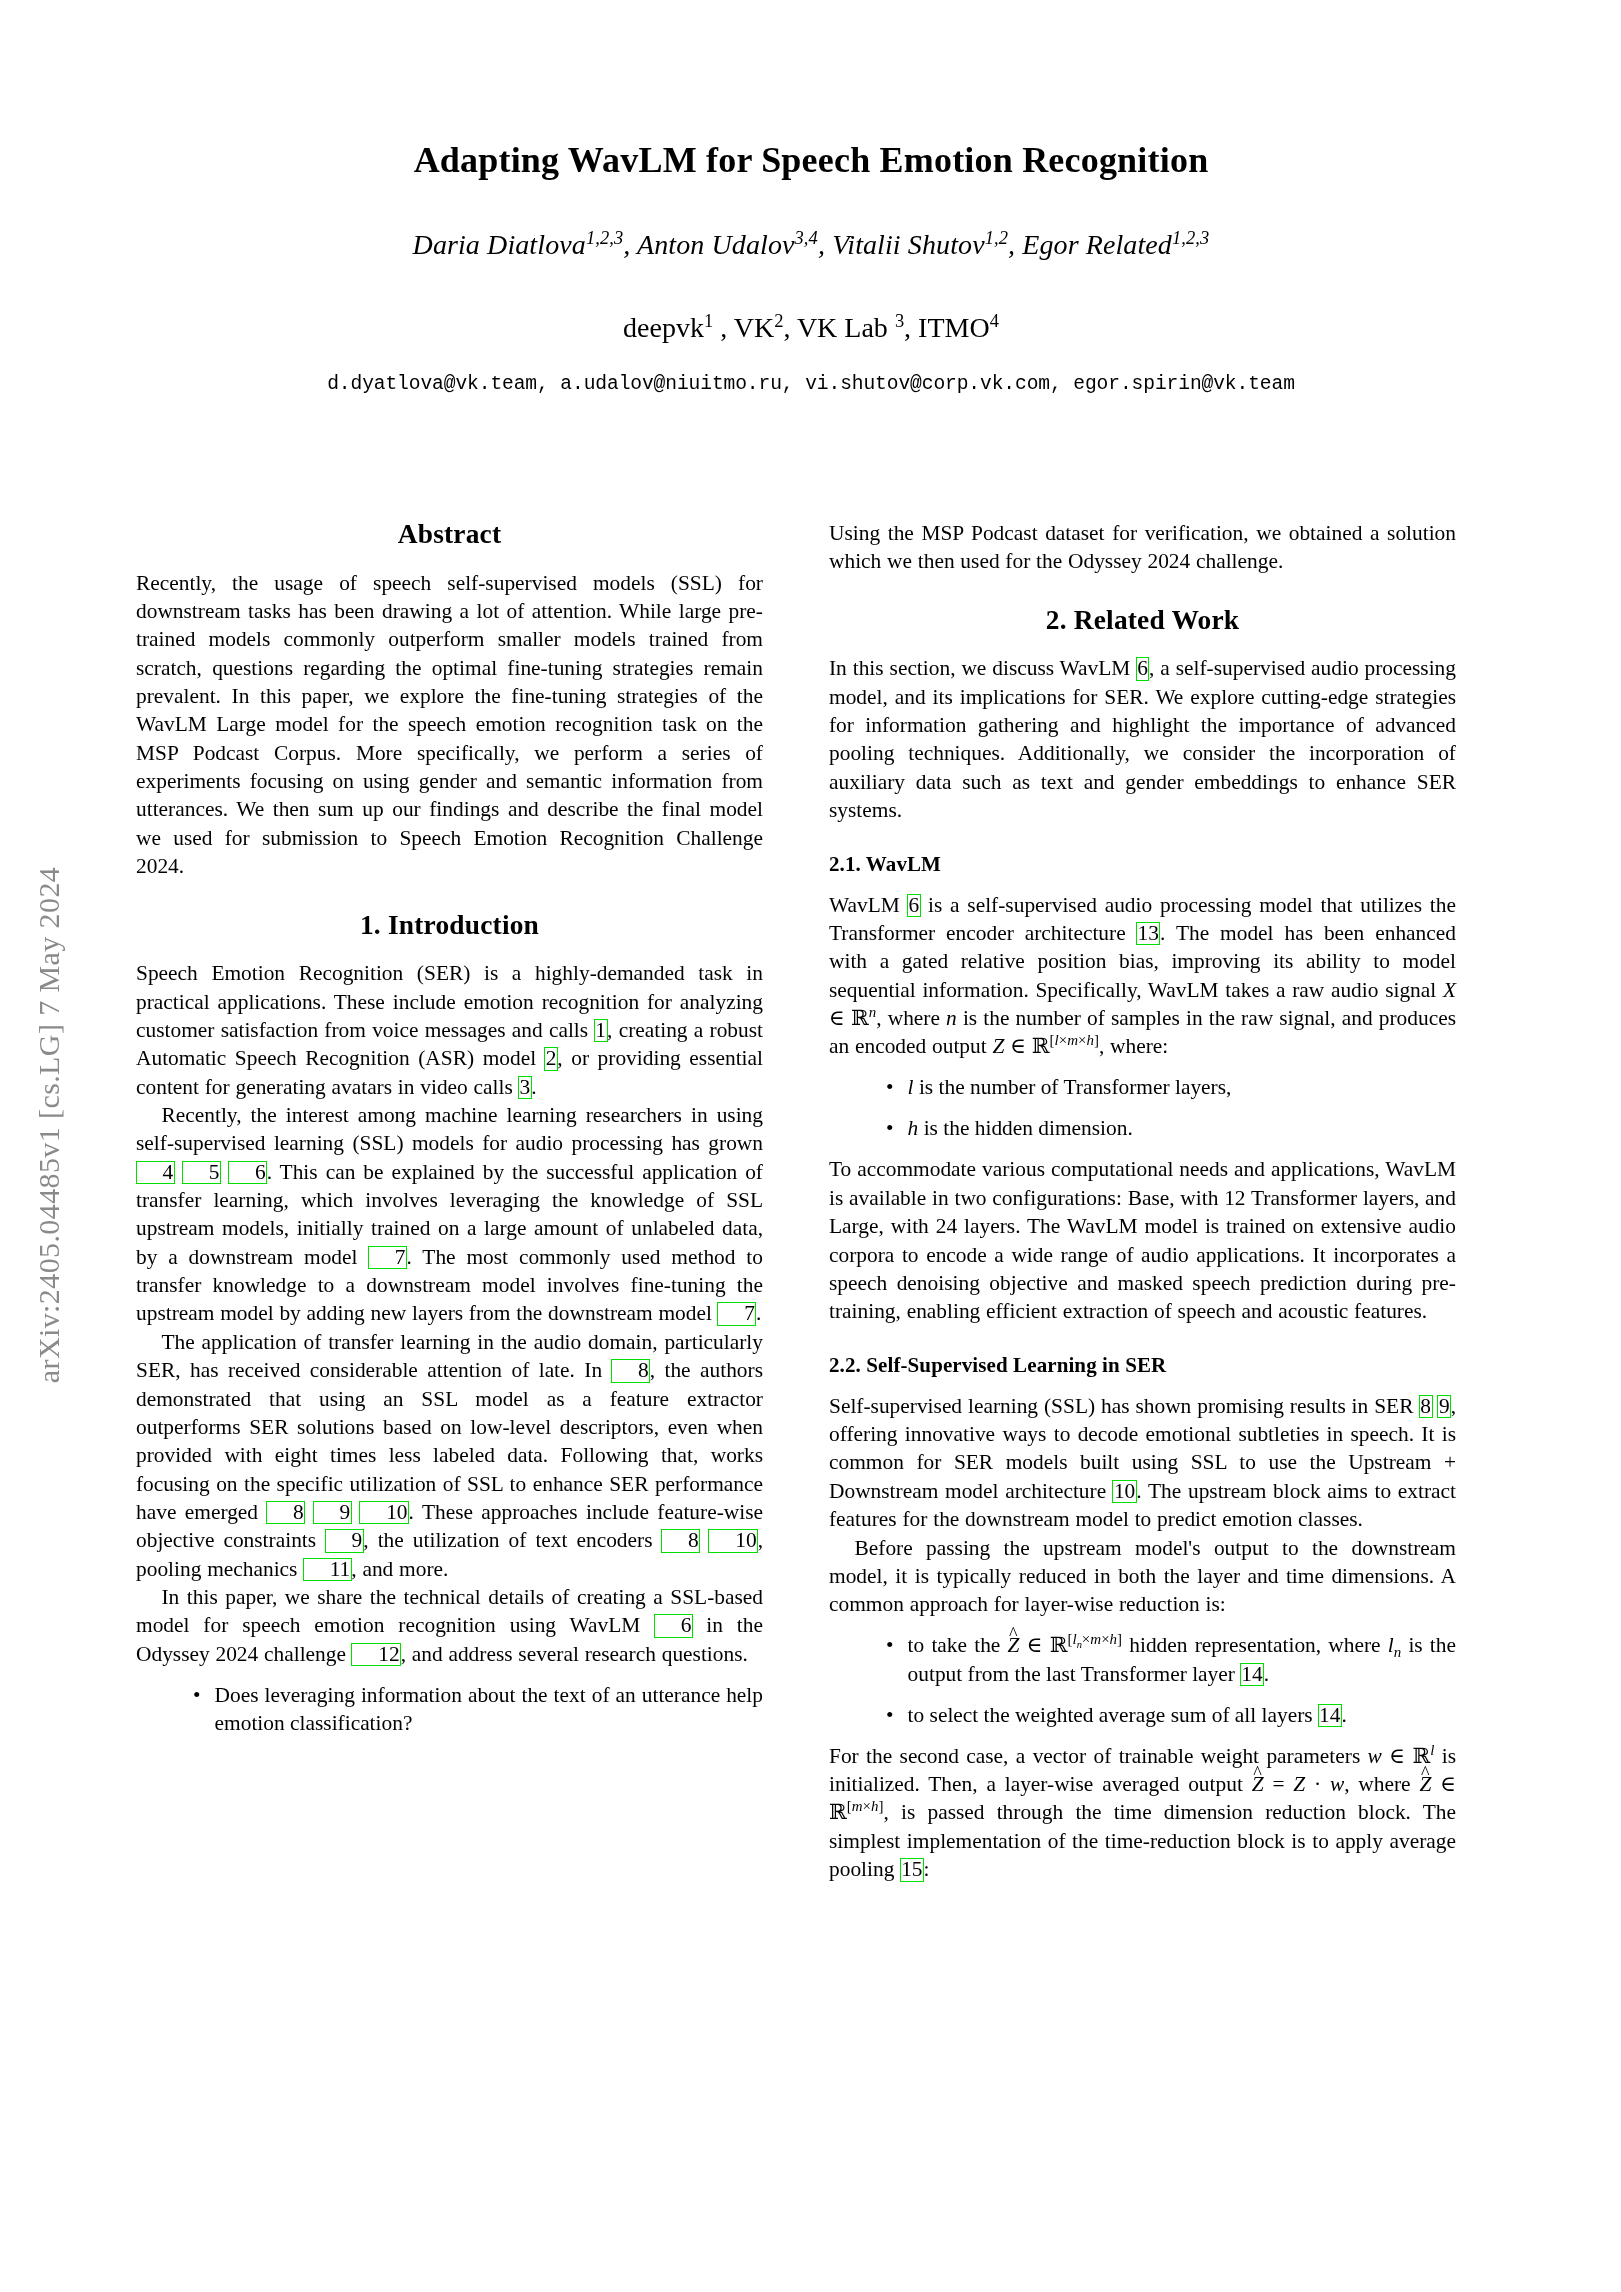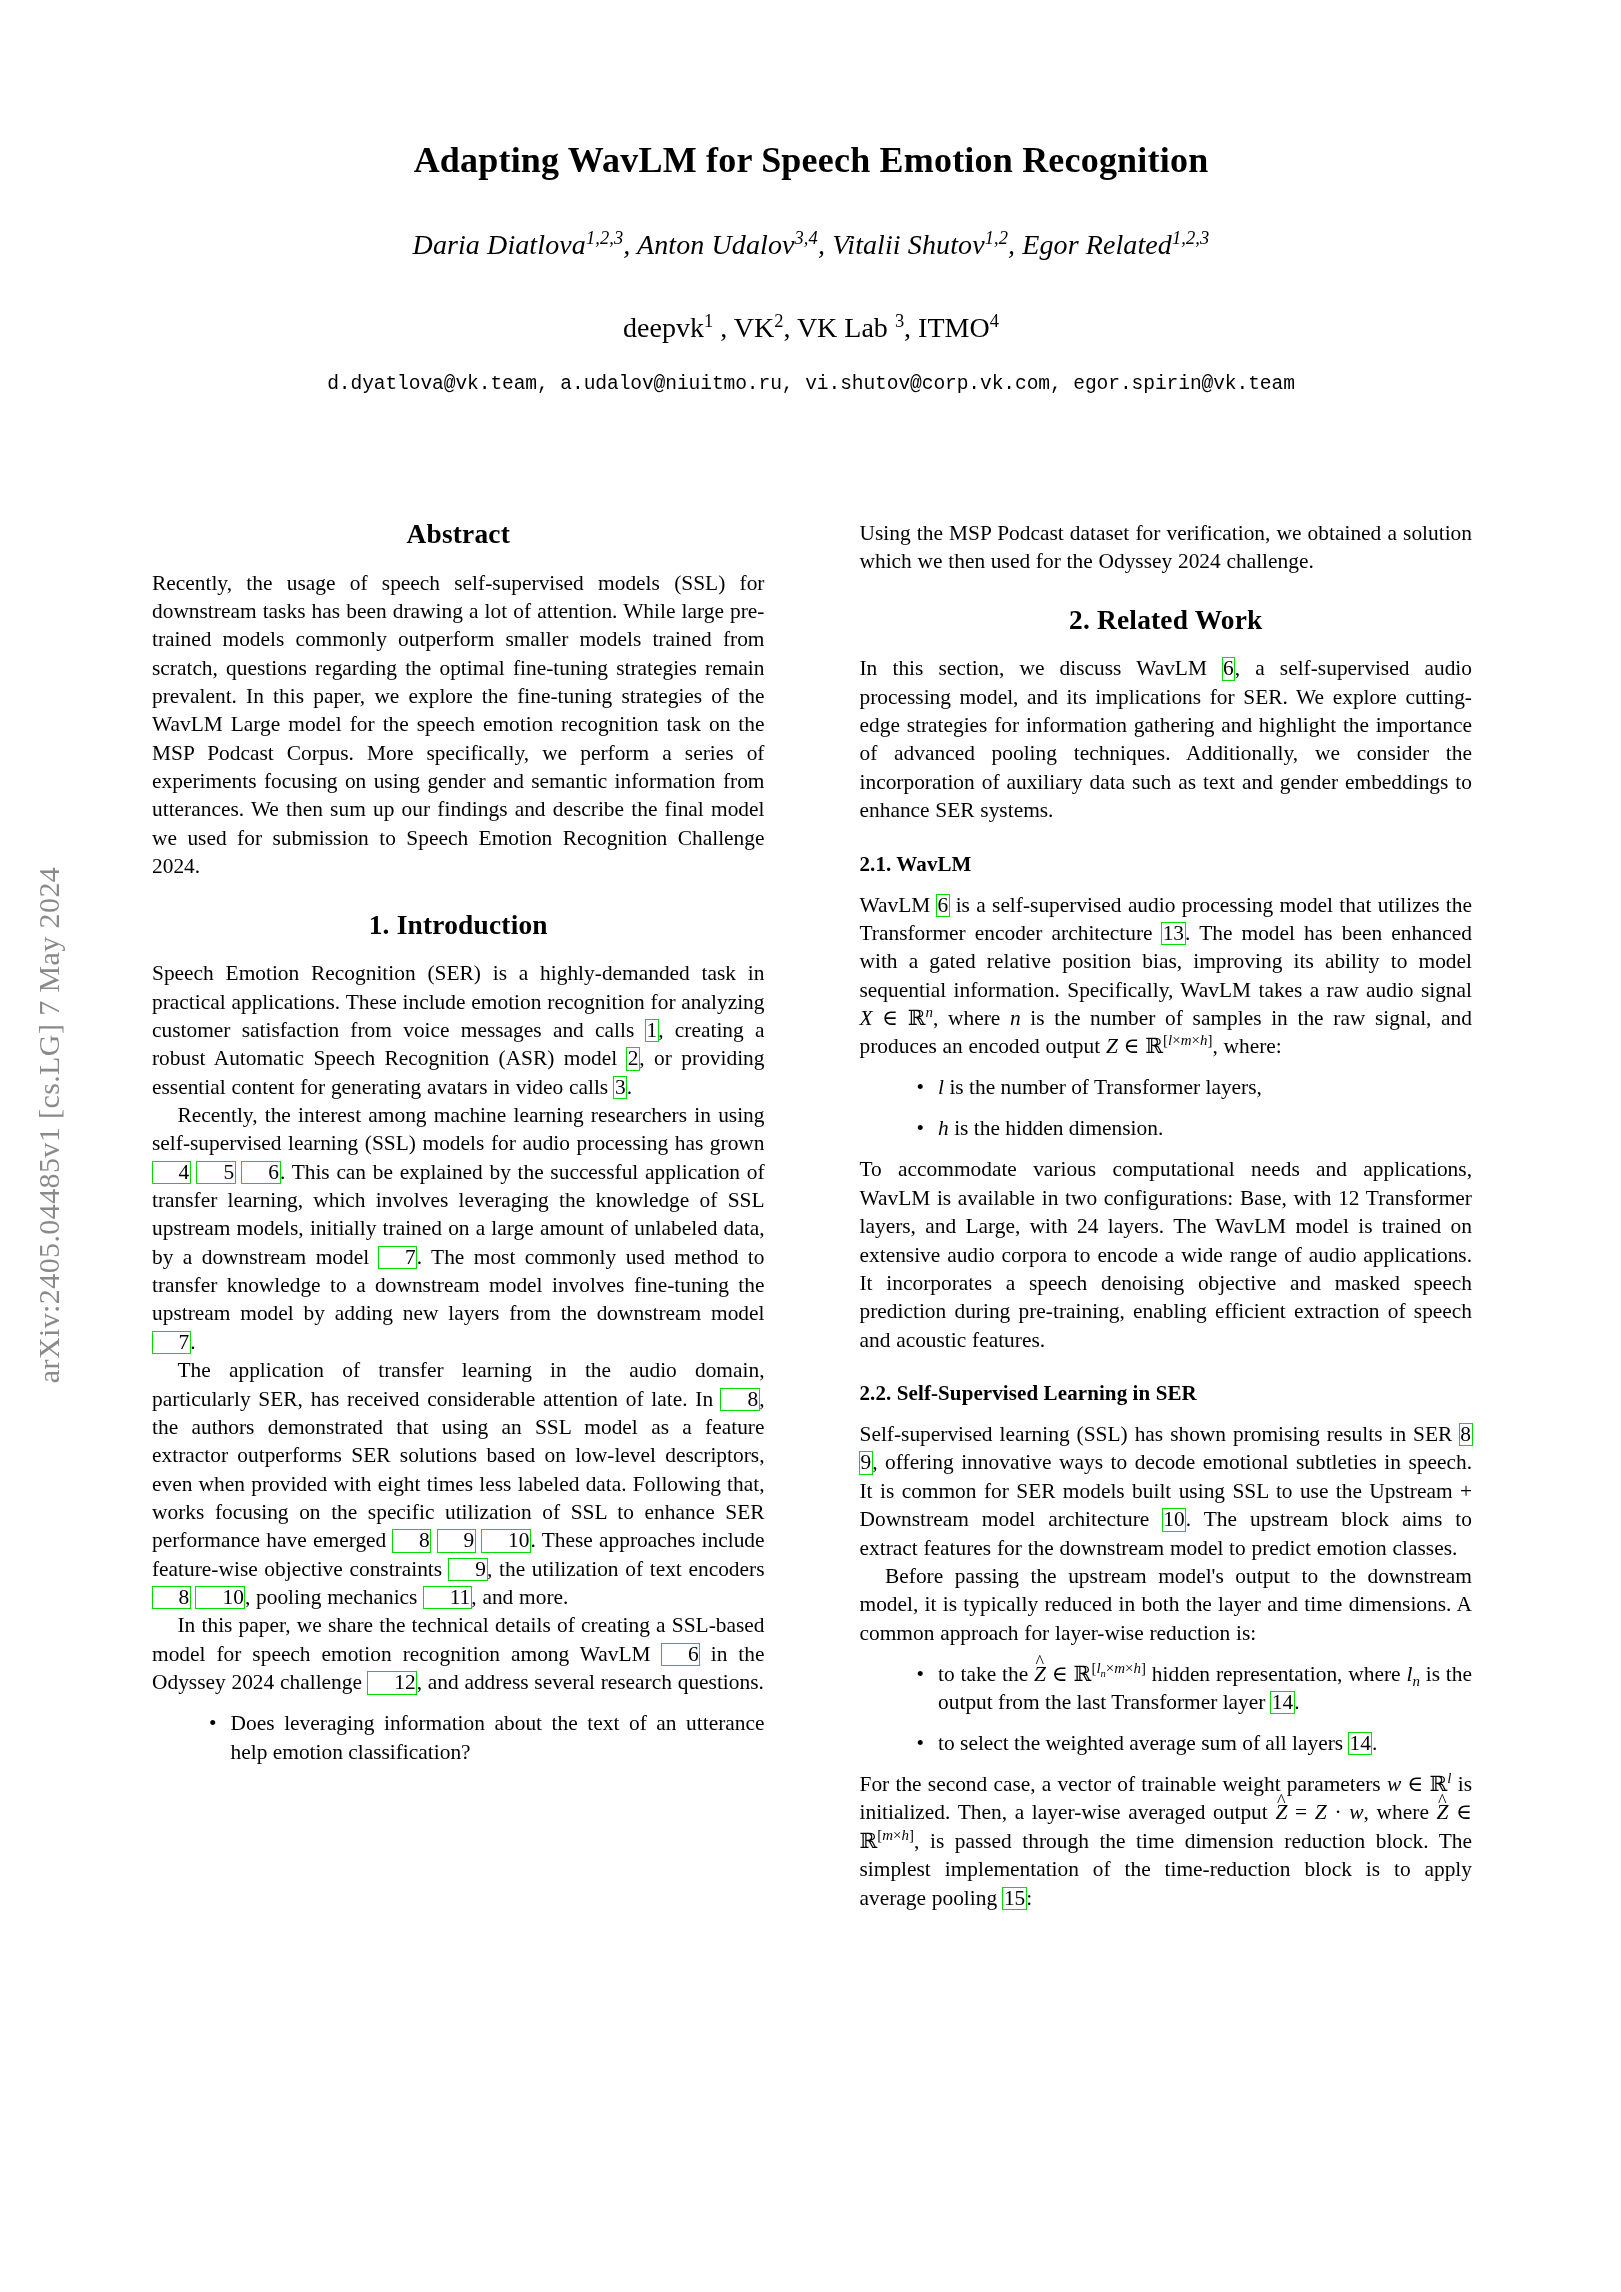--- a/index.html
+++ b/index.html
@@ -79,25 +79,25 @@
 
   sup {
     font-size: 0.66em;
     vertical-align: super;
     line-height: 0;
   }
 
   
   #columns {
     position: absolute;
-    left: 152px;
+    left: 136px;
     top: 519px;
     width: 1320px;
     display: flex;
-    gap: 95px;
+    gap: 66px;
     justify-content: center;
   }
   .column {
     width: 627px;
   }
 
   .sec-head {
     font-size: 27.4px;
     font-weight: bold;
     text-align: center;
@@ -202,21 +202,21 @@
       <p class="body noindent">Recently, the usage of speech self-supervised models (SSL) for downstream tasks has been drawing a lot of attention. While large pre-trained models commonly outperform smaller models trained from scratch, questions regarding the optimal fine-tuning strategies remain prevalent. In this paper, we explore the fine-tuning strategies of the WavLM Large model for the speech emotion recognition task on the MSP Podcast Corpus. More specifically, we perform a series of experiments focusing on using gender and semantic information from utterances. We then sum up our findings and describe the final model we used for submission to Speech Emotion Recognition Challenge 2024.</p>
 
       <div class="sec-head">1.   Introduction</div>
 
       <p class="body noindent"><span>Speech Emotion Recognition (SER) is a highly-demanded task in practical applications. These include emotion recognition for analyzing customer satisfaction from voice messages and calls </span><span class="cite">1</span><span>, creating a robust Automatic Speech Recognition (ASR) model </span><span class="cite">2</span><span>, or providing essential content for generating avatars in video calls </span><span class="cite">3</span><span>.</span></p>
 
       <p class="body"><span>Recently, the interest among machine learning researchers in using self-supervised learning (SSL) models for audio processing has grown </span><span class="cite">4</span> <span class="cite">5</span> <span class="cite">6</span><span>. This can be explained by the successful application of transfer learning, which involves leveraging the knowledge of SSL upstream models, initially trained on a large amount of unlabeled data, by a downstream model </span><span class="cite">7</span><span>. The most commonly used method to transfer knowledge to a downstream model involves fine-tuning the upstream model by adding new layers from the downstream model </span><span class="cite">7</span><span>.</span></p>
 
       <p class="body"><span>The application of transfer learning in the audio domain, particularly SER, has received considerable attention of late. In </span><span class="cite">8</span><span>, the authors demonstrated that using an SSL model as a feature extractor outperforms SER solutions based on low-level descriptors, even when provided with eight times less labeled data. Following that, works focusing on the specific utilization of SSL to enhance SER performance have emerged </span><span class="cite">8</span> <span class="cite">9</span> <span class="cite">10</span><span>. These approaches include feature-wise objective constraints </span><span class="cite">9</span><span>, the utilization of text encoders </span><span class="cite">8</span> <span class="cite">10</span><span>, pooling mechanics </span><span class="cite">11</span><span>, and more.</span></p>
 
-      <p class="body"><span>In this paper, we share the technical details of creating a SSL-based model for speech emotion recognition among WavLM </span><span class="cite">6</span><span> in the Odyssey 2024 challenge </span><span class="cite">12</span><span>, and address several research questions.</span></p>
+      <p class="body"><span>In this paper, we share the technical details of creating a SSL-based model for speech emotion recognition using WavLM </span><span class="cite">6</span><span> in the Odyssey 2024 challenge </span><span class="cite">12</span><span>, and address several research questions.</span></p>
 
       <ul class="bullets">
         <li>Does leveraging information about the text of an utterance help emotion classification?</li>
       </ul>
 
     </div>
 
     <div class="column">
 
       <p class="body noindent">Using the MSP Podcast dataset for verification, we obtained a solution which we then used for the Odyssey 2024 challenge.</p>

